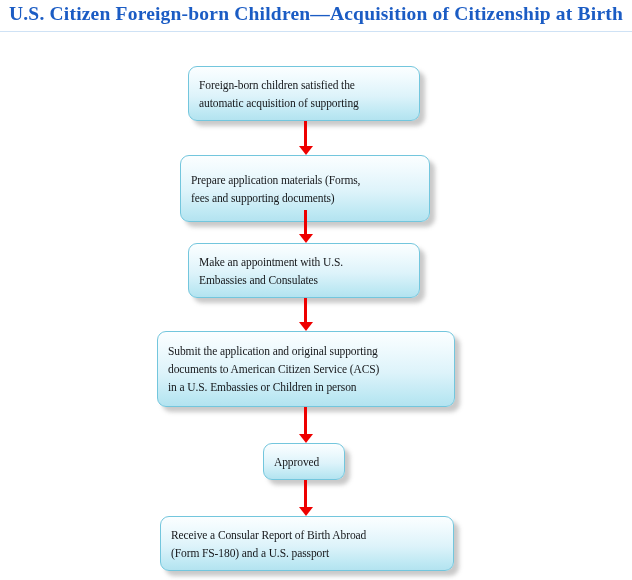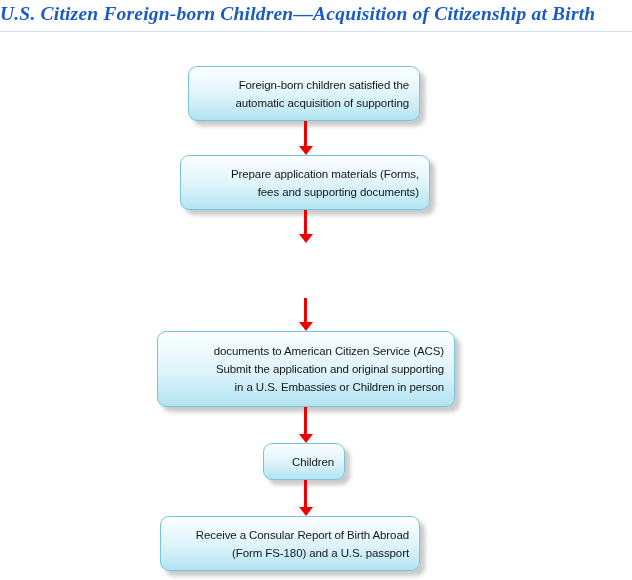--- a/index.html
+++ b/index.html
@@ -14,23 +14,22 @@
     overflow: hidden;
     font-family: "Liberation Sans", sans-serif;
   }
 
   
   #page-title {
     position: absolute;
     left: 0;
     top: 3px;
     width: 632px;
-    text-align: left;
+    text-align: center;
     font-family: "Liberation Serif", serif;
-    font-style: italic;
     font-weight: bold;
     font-size: 19.5px;
     letter-spacing: 0.2px;
     color: #1b5cc4;
     white-space: nowrap;
   }
   #title-rule {
     position: absolute;
     left: 0;
     top: 31px;
@@ -52,38 +51,38 @@
   .node {
     position: absolute;
     box-sizing: border-box;
     border: 1px solid #73c6dd;
     border-radius: 9px;
     background: linear-gradient(to bottom, #fbfeff 0%, #f2fbfe 18%, #ddf3fa 55%, #bde8f3 88%, #b3e3f0 100%);
     box-shadow: 5px 5px 4px rgba(120,120,120,0.40);
     display: flex;
     align-items: center;
     justify-content: center;
-    text-align: right;
+    text-align: left;
     color: #15171a;
-    font-family: Liberation Sans, sans-serif;
+    font-family: Liberation Serif, serif;
     font-size: 11.5px;
     line-height: 18px;
     letter-spacing: -0.1px;
     padding: 8px 10px;
   }
   .node .txt { display: block; width: 100%; }
   .node .txt span { display: block; white-space: nowrap; }
 
   
   #node-eligibility { left: 188px; top: 66px;  width: 232px; height: 55px; }
-  #node-prepare     { left: 180px; top: 155px; width: 250px; height: 55px; }
+  #node-prepare     { left: 180px; top: 155px; width: 250px; height: 67px; }
   #node-appointment { left: 188px; top: 243px; width: 232px; height: 55px; }
   #node-submit      { left: 157px; top: 331px; width: 298px; height: 76px; }
   #node-approved    { left: 263px; top: 443px; width: 82px;  height: 37px; }
-  #node-receive     { left: 160px; top: 516px; width: 260px; height: 55px; }
+  #node-receive     { left: 160px; top: 516px; width: 294px; height: 55px; }
 
   
   .arrow {
     position: absolute;
     width: 14px;
   }
   .arrow .shaft {
     position: absolute;
     left: 5px;
     top: 0;
@@ -145,42 +144,48 @@
       <span>Prepare application materials (Forms,</span>
       <span>fees and supporting documents)</span>
     </div>
   </div>
 
   <div class="arrow" id="arrow-2">
     <div class="shaft"></div>
     <div class="head"></div>
   </div>
 
+  <div class="node" id="node-appointment">
+    <div class="txt">
+      <span>Make an appointment with U.S.</span>
+      <span>Embassies and Consulates</span>
+    </div>
+  </div>
 
   <div class="arrow" id="arrow-3">
     <div class="shaft"></div>
     <div class="head"></div>
   </div>
 
   <div class="node" id="node-submit">
     <div class="txt">
+      <span>Submit the application and original supporting</span>
       <span>documents to American Citizen Service (ACS)</span>
-      <span>Submit the application and original supporting</span>
       <span>in a U.S. Embassies or Children in person</span>
     </div>
   </div>
 
   <div class="arrow" id="arrow-4">
     <div class="shaft"></div>
     <div class="head"></div>
   </div>
 
   <div class="node" id="node-approved">
     <div class="txt">
-      <span>Children</span>
+      <span>Approved</span>
     </div>
   </div>
 
   <div class="arrow" id="arrow-5">
     <div class="shaft"></div>
     <div class="head"></div>
   </div>
 
   <div class="node" id="node-receive">
     <div class="txt">

